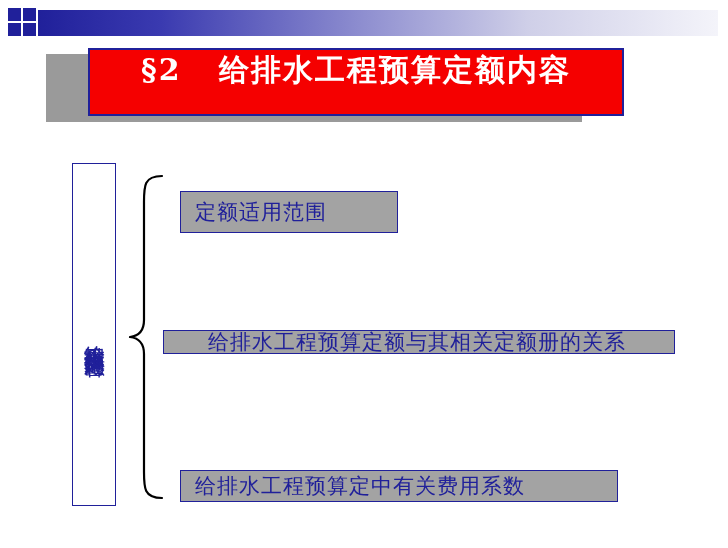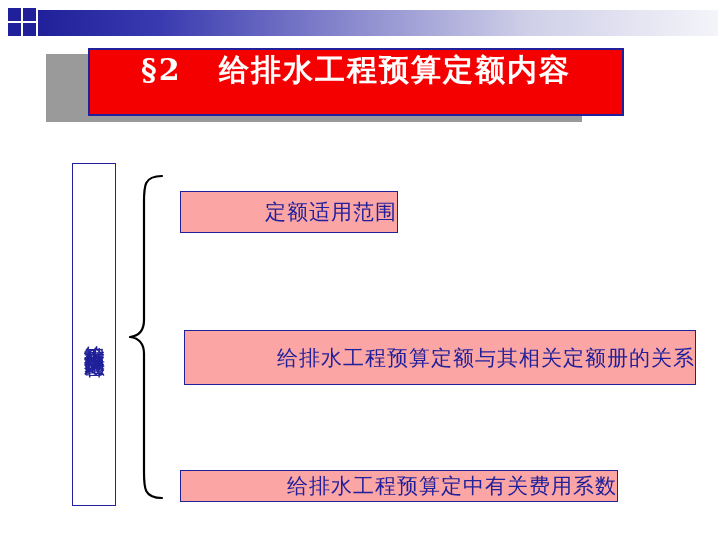--- a/index.html
+++ b/index.html
@@ -109,36 +109,35 @@
     left: 126px;
     top: 172px;
     width: 40px;
     height: 330px;
   }
 
   
   .item-box {
     position: absolute;
     border: 1px solid #20209a;
-    background: #fca5a5;
+    background: #a3a3a3;
     box-sizing: border-box;
     display: flex;
     align-items: center;
     padding-left: 14px;
-    justify-content: flex-end;
   }
   .item-text {
     font-size: 21px;
     color: #20209a;
     font-family: "DejaVu Serif", "Liberation Serif", serif;
     letter-spacing: 1px;
     white-space: nowrap;
   }
   .item-0 { left: 180px; top: 191px;  width: 218px; height: 42px; }
-  .item-1 { left: 184px; top: 330px;  width: 512px; height: 55px; padding-left: 44px; }
+  .item-1 { left: 163px; top: 330px;  width: 512px; height: 24px; padding-left: 44px; }
   .item-2 { left: 180px; top: 470px;  width: 438px; height: 32px; }
 </style>
 </head>
 <body>
 
 <div class="slide">
 
   <div class="top-bar"></div>
   <div class="top-squares">
     <span class="sq s1"></span>

